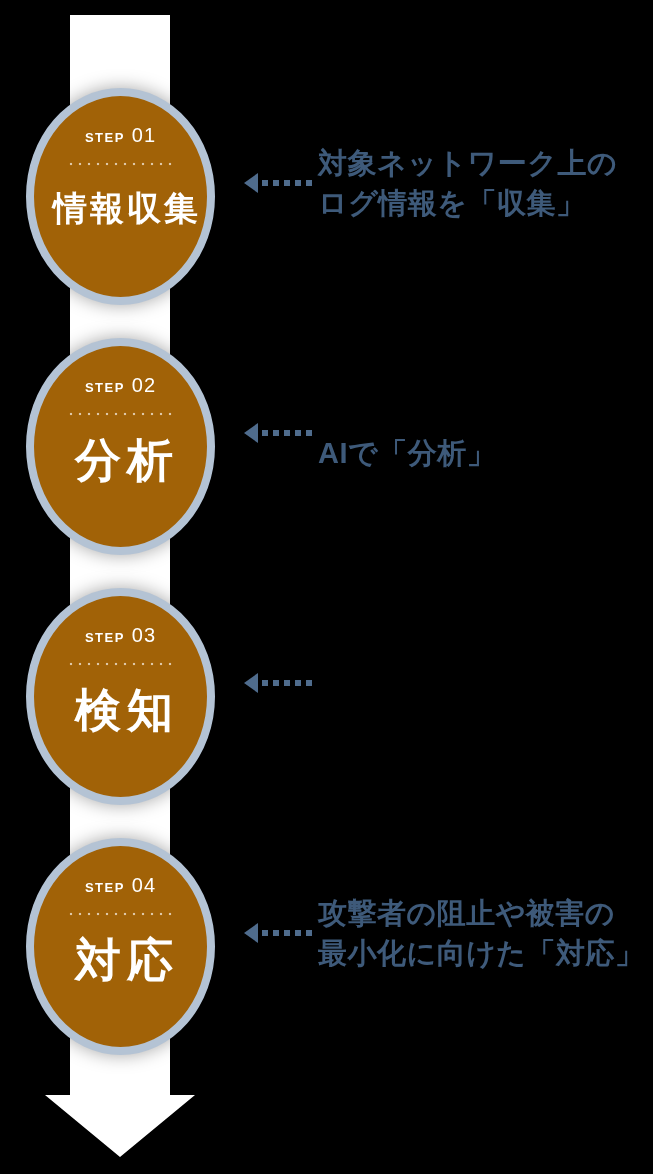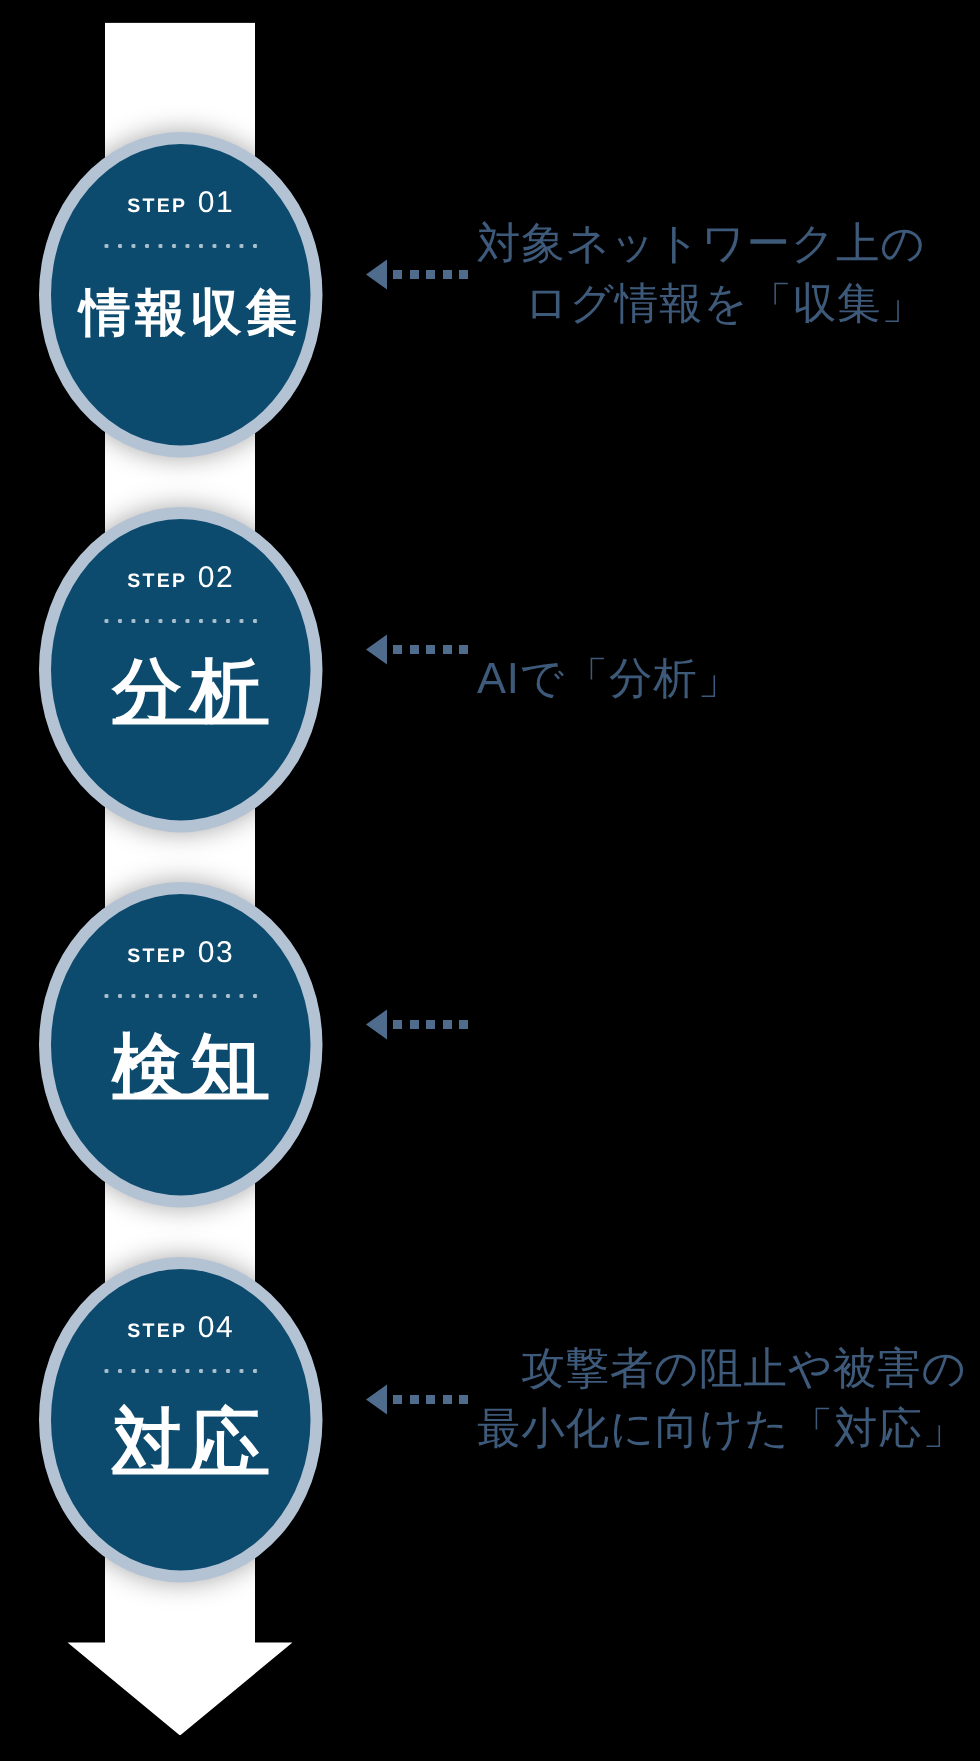--- a/index.html
+++ b/index.html
@@ -26,21 +26,21 @@
   }
   .row-1{top:88px;}
   .row-2{top:338px;}
   .row-3{top:588px;}
   .row-4{top:838px;}
   
   .circle{
     position:absolute;
     left:26px;top:0;
     width:173px;height:173px;
-    background:#0c4a6e;
+    background:#a16207;
     border:8px solid #b4c3d4;
     border-radius:50%;
     box-shadow:0 0 18px rgba(0,0,0,0.35);
     display:flex;
     flex-direction:column;
     align-items:center;
     padding-top:28px;
     box-sizing:content-box;
   }
   .step-line{
@@ -75,21 +75,20 @@
   }
   .title-small{
     margin-top:20px;
     font-size:34px;
     letter-spacing:3px;
   }
   .title-large{
     margin-top:14px;
     font-size:46px;
     letter-spacing:6px;
-    text-decoration:underline;
   }
   
   .pointer{
     position:absolute;
     left:244px;top:50%;
     transform:translateY(-50%);
     display:flex;
     align-items:center;
   }
   .pointer-head{
@@ -103,25 +102,24 @@
     width:51px;height:6px;
     background-image:repeating-linear-gradient(90deg,#4f6c8d 0 6px,rgba(0,0,0,0) 6px 11px);
   }
   
   .desc{
     position:absolute;
     left:318px;top:50%;
     transform:translateY(-50%);
     color:#3e5a7a;
     font-size:29px;
-    font-weight:normal;
+    font-weight:bold;
     line-height:40px;
     letter-spacing:0.5px;
     white-space:nowrap;
-    text-align:right;
   }
 </style>
 </head>
 <body>
 
 <div class="canvas">
 
   <div class="flow-arrow"></div>
 
   <div class="step-row row-1">

